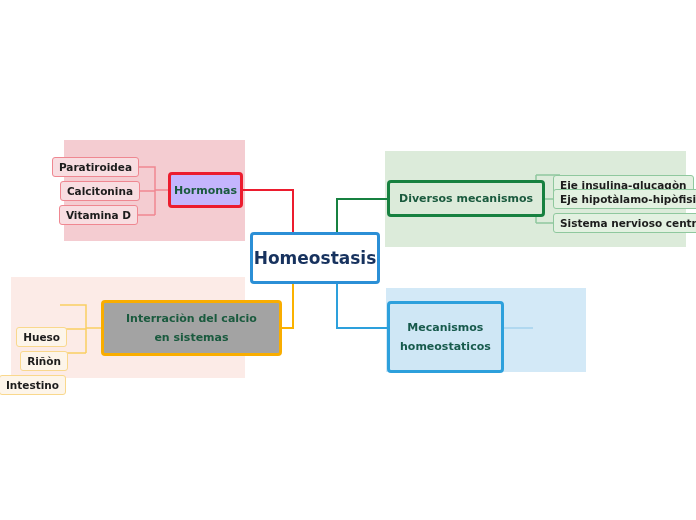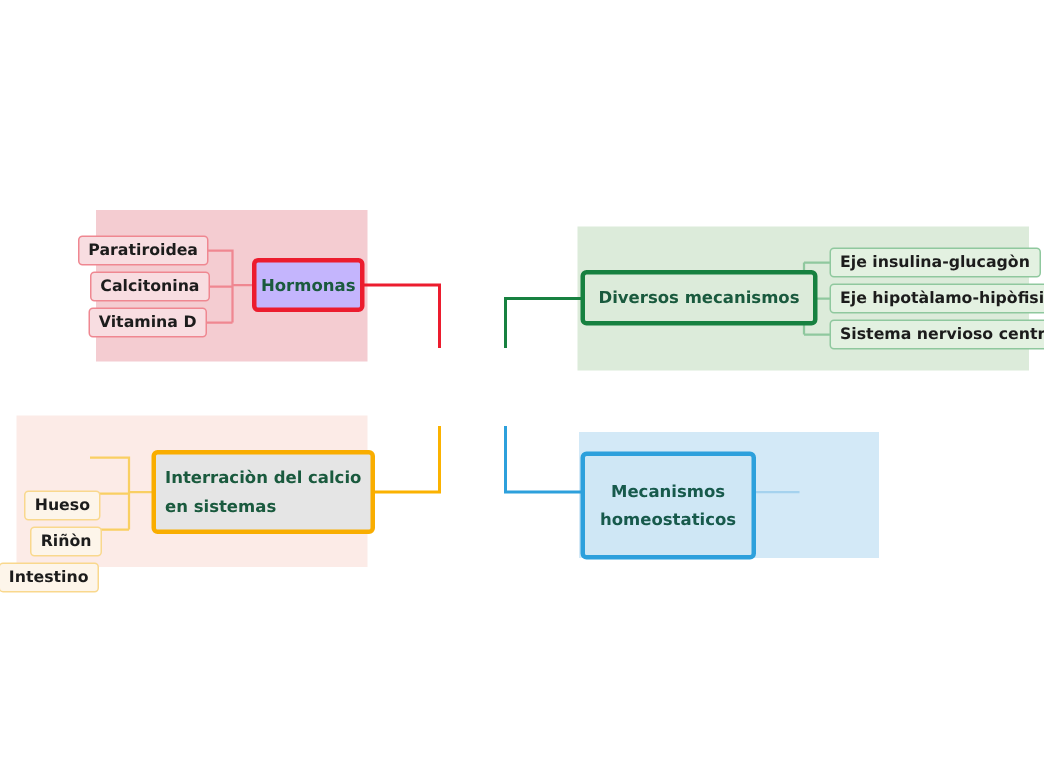--- a/index.html
+++ b/index.html
@@ -17,21 +17,21 @@
     position:absolute;z-index:2;box-sizing:border-box;border-radius:4px;
     display:flex;flex-direction:column;justify-content:center;
     font-weight:bold;white-space:nowrap;
   }
   .node.center{
     background:#ffffff;border:3px solid #2b8fd6;color:#17325e;
     font-size:17px;align-items:center;
   }
   .node.hormonas-node{background:#c4b5fd;border:3px solid #ec1c2e;color:#1a5a3e;font-size:11px;align-items:center;}
   .node.diversos-node{background:#dcebda;border:3px solid #178140;color:#1a5a3e;font-size:11px;padding:0 9px;}
-  .node.calcio-node{background:#e5e5e5;border:3px solid #f9ad00;color:#1a5a3e;font-size:11px;padding:6px 6px;line-height:19px;}
+  .node.calcio-node{background:#a3a3a3;border:3px solid #f9ad00;color:#1a5a3e;font-size:11px;padding:6px 22px;line-height:19px;align-items:center;}
   .node.mecanismos-node{background:#cfe7f5;border:3px solid #2da0dc;color:#175a4c;font-size:11px;padding:6px 10px;line-height:19px;}
   .child{
     position:absolute;z-index:2;box-sizing:border-box;border-radius:3px;
     font-size:10.5px;font-weight:bold;color:#1c1c1c;line-height:14px;
     padding:2px 6px;white-space:nowrap;
   }
   .child.pink{background:#f8dde1;border:1.5px solid #ef8791;}
   .child.green{background:#e3f1e1;border:1.5px solid #8fc89e;}
   .child.peach{background:#fdf5ea;border:1.5px solid #f9d88d;margin-top:32px;}
   .child.blue{background:#def0fb;border:1.5px solid #94cbea;}
@@ -51,20 +51,23 @@
     <path d="M430 199 H337 V232" fill="none" stroke-width="2" stroke="#178140"></path>
     <path d="M293 284 V328 H120" fill="none" stroke-width="2" stroke="#fbb200"></path>
     <path d="M337 284 V328 H430" fill="none" stroke-width="2" stroke="#2da0dc"></path>
 
     <path d="M130 167 H155 V215 M132 191 H155 M130 215 H155 M155 190 H200" fill="none" stroke-width="1.5" stroke="#ef8791"></path>
     <path d="M505 199 H536 M536 175 V223 M536 175 H560 M536 199 H560 M536 223 H560" fill="none" stroke-width="1.5" stroke="#8fc89e"></path>
     <path d="M60 305 H86 V353 M60 329 H86 M60 353 H86 M86 328 H150" fill="none" stroke-width="1.5" stroke="#f9cf63"></path>
     <path d="M450 328 H533" fill="none" stroke-width="1.5" stroke="#a5d2ee"></path>
   </svg>
 
+  <div class="node center" style="left:250px;top:232px;width:130px;height:52px;">
+    <span>Homeostasis</span>
+  </div>
 
   <div class="node hormonas-node" style="left:168px;top:172px;width:75px;height:36px;">
     <span>Hormonas</span>
   </div>
 
   <div class="node diversos-node" style="left:387px;top:180px;height:37px;">
     <span>Diversos mecanismos</span>
   </div>
 
   <div class="node calcio-node" style="left:101px;top:300px;height:56px;">
@@ -80,21 +83,21 @@
   <div class="child pink" style="right:557px;top:157px;">
     <span>Paratiroidea</span>
   </div>
   <div class="child pink" style="right:556px;top:181px;">
     <span>Calcitonina</span>
   </div>
   <div class="child pink" style="right:558px;top:205px;">
     <span>Vitamina D</span>
   </div>
 
-  <div class="child green" style="left:553px;top:165px;">
+  <div class="child green" style="left:553px;top:175px;">
     <span>Eje insulina-glucagòn</span>
   </div>
   <div class="child green" style="left:553px;top:189px;">
     <span>Eje hipotàlamo-hipòfisis</span>
   </div>
   <div class="child green" style="left:553px;top:213px;">
     <span>Sistema nervioso central</span>
   </div>
 
   <div class="child peach" style="right:629px;top:295px;">

